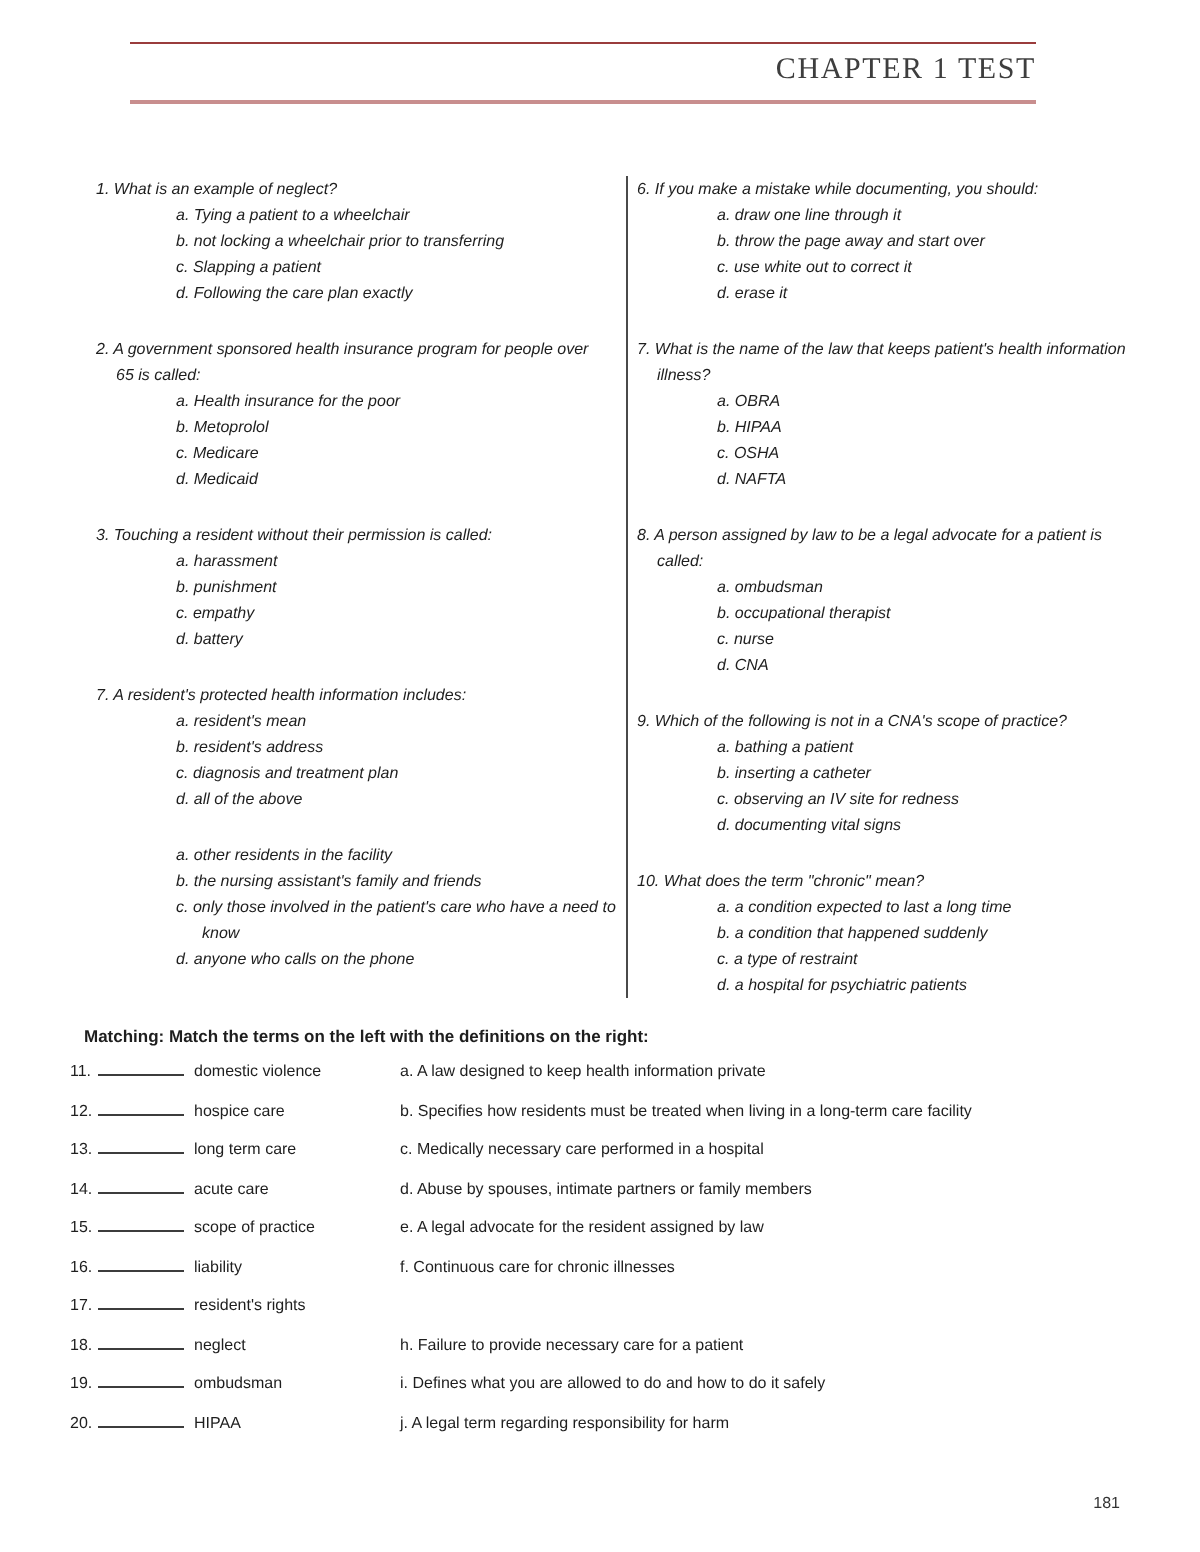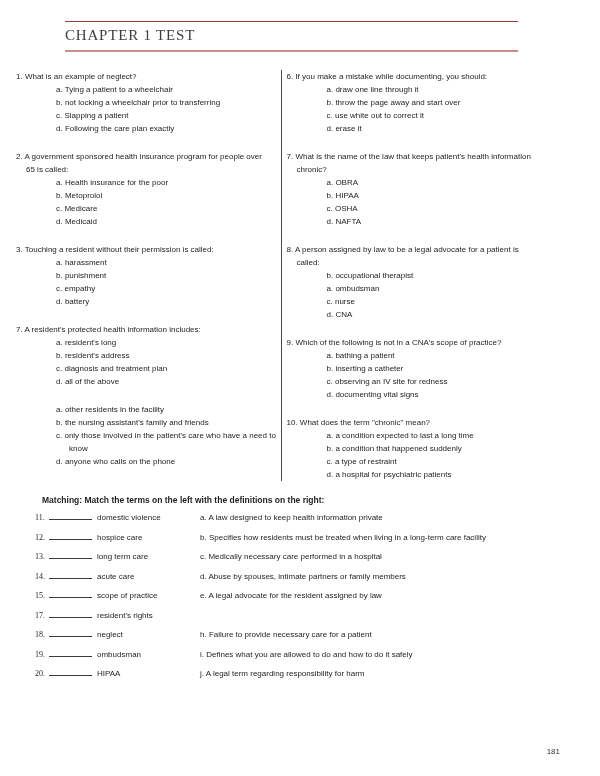--- a/index.html
+++ b/index.html
@@ -15,40 +15,41 @@
     background: #ffffff;
     position: relative;
     overflow: hidden;
     font-family: "Liberation Sans", sans-serif;
     color: var(--ink);
   }
   .header {
     margin: 21px 82px 0 65px;
     border-top: 1px solid var(--rule-top);
     border-bottom: 2px solid var(--rule-bottom);
-    text-align: left;
+    text-align: right;
     padding: 5px 0 6px 0;
   }
   .title {
     font-family: "Liberation Serif", serif;
     font-size: 15px;
     font-weight: normal;
     letter-spacing: 0.8px;
     color: #3e3e3e;
     margin: 0;
     white-space: nowrap;
   }
   .qcols {
     display: flex;
     align-items: stretch;
-    margin-top: 18px;
-    padding-left: 16px;
+    margin-top: 36px;
+    padding-left: 48px;
     padding-right: 8px;
     font-size: 8px;
     line-height: 13px;
+    font-style: italic;
   }
   .col-left { width: 265px; flex: none; }
   .col-right { flex: 1; border-left: 1.5px solid var(--divider); padding-left: 4.5px; }
   .question { margin-bottom: 15px; }
   .question:last-child { margin-bottom: 0; }
   .q-line { white-space: nowrap; }
   .q-cont { padding-left: 10px; }
   .opt { margin-left: 40px; white-space: nowrap; }
   .opt-cont { padding-left: 13px; }
   .matching { margin-top: 13px; }
@@ -60,21 +61,21 @@
     white-space: nowrap;
   }
   .m-rows { padding-left: 35px; margin-top: 6px; }
   .m-row {
     position: relative;
     height: 19.5px;
     line-height: 12px;
     font-size: 8px;
     white-space: nowrap;
   }
-  .m-num { display: inline-block; width: 14px; font-family: Liberation Serif, serif; }
+  .m-num { display: inline-block; width: 14px; }
   .m-blank {
     display: inline-block;
     width: 43px;
     height: 8px;
     border-bottom: 1px solid #3c3c3c;
     margin-right: 5px;
     vertical-align: baseline;
   }
   .m-def { position: absolute; left: 165px; top: 0; white-space: nowrap; }
   .page-num {
@@ -114,21 +115,21 @@
         </div>
         <div class="question">
           <div class="q-line">3. Touching a resident without their permission is called:</div>
           <div class="opt">a. harassment</div>
           <div class="opt">b. punishment</div>
           <div class="opt">c. empathy</div>
           <div class="opt">d. battery</div>
         </div>
         <div class="question">
           <div class="q-line">7. A resident's protected health information includes:</div>
-          <div class="opt">a. resident's long</div>
+          <div class="opt">a. resident's mean</div>
           <div class="opt">b. resident's address</div>
           <div class="opt">c. diagnosis and treatment plan</div>
           <div class="opt">d. all of the above</div>
         </div>
         <div class="question">
           <div class="opt">a. other residents in the facility</div>
           <div class="opt">b. the nursing assistant's family and friends</div>
           <div class="opt">c. only those involved in the patient's care who have a need to</div>
           <div class="opt opt-cont">know</div>
           <div class="opt">d. anyone who calls on the phone</div>
@@ -137,31 +138,31 @@
     <div class="col-right" id="col-right">
         <div class="question">
           <div class="q-line">6. If you make a mistake while documenting, you should:</div>
           <div class="opt">a. draw one line through it</div>
           <div class="opt">b. throw the page away and start over</div>
           <div class="opt">c. use white out to correct it</div>
           <div class="opt">d. erase it</div>
         </div>
         <div class="question">
           <div class="q-line">7. What is the name of the law that keeps patient's health information</div>
-          <div class="q-line q-cont">chronic?</div>
+          <div class="q-line q-cont">illness?</div>
           <div class="opt">a. OBRA</div>
           <div class="opt">b. HIPAA</div>
           <div class="opt">c. OSHA</div>
           <div class="opt">d. NAFTA</div>
         </div>
         <div class="question">
           <div class="q-line">8. A person assigned by law to be a legal advocate for a patient is</div>
           <div class="q-line q-cont">called:</div>
+          <div class="opt">a. ombudsman</div>
           <div class="opt">b. occupational therapist</div>
-          <div class="opt">a. ombudsman</div>
           <div class="opt">c. nurse</div>
           <div class="opt">d. CNA</div>
         </div>
         <div class="question">
           <div class="q-line">9. Which of the following is not in a CNA's scope of practice?</div>
           <div class="opt">a. bathing a patient</div>
           <div class="opt">b. inserting a catheter</div>
           <div class="opt">c. observing an IV site for redness</div>
           <div class="opt">d. documenting vital signs</div>
         </div>
@@ -176,20 +177,21 @@
   </main>
 
   <section class="matching">
     <div class="m-heading">Matching: Match the terms on the left with the definitions on the right:</div>
     <div class="m-rows" id="m-rows">
         <div class="m-row"><span class="m-num">11.</span><span class="m-blank"></span><span class="m-term">domestic violence</span><span class="m-def">a. A law designed to keep health information private</span></div>
         <div class="m-row"><span class="m-num">12.</span><span class="m-blank"></span><span class="m-term">hospice care</span><span class="m-def">b. Specifies how residents must be treated when living in a long-term care facility</span></div>
         <div class="m-row"><span class="m-num">13.</span><span class="m-blank"></span><span class="m-term">long term care</span><span class="m-def">c. Medically necessary care performed in a hospital</span></div>
         <div class="m-row"><span class="m-num">14.</span><span class="m-blank"></span><span class="m-term">acute care</span><span class="m-def">d. Abuse by spouses, intimate partners or family members</span></div>
         <div class="m-row"><span class="m-num">15.</span><span class="m-blank"></span><span class="m-term">scope of practice</span><span class="m-def">e. A legal advocate for the resident assigned by law</span></div>
+        <div class="m-row"><span class="m-num">16.</span><span class="m-blank"></span><span class="m-term">liability</span><span class="m-def">f. Continuous care for chronic illnesses</span></div>
         <div class="m-row"><span class="m-num">17.</span><span class="m-blank"></span><span class="m-term">resident's rights</span></div>
         <div class="m-row"><span class="m-num">18.</span><span class="m-blank"></span><span class="m-term">neglect</span><span class="m-def">h. Failure to provide necessary care for a patient</span></div>
         <div class="m-row"><span class="m-num">19.</span><span class="m-blank"></span><span class="m-term">ombudsman</span><span class="m-def">i. Defines what you are allowed to do and how to do it safely</span></div>
         <div class="m-row"><span class="m-num">20.</span><span class="m-blank"></span><span class="m-term">HIPAA</span><span class="m-def">j. A legal term regarding responsibility for harm</span></div>
       </div>
   </section>
 
   <div class="page-num">181</div>
 
 </div>

